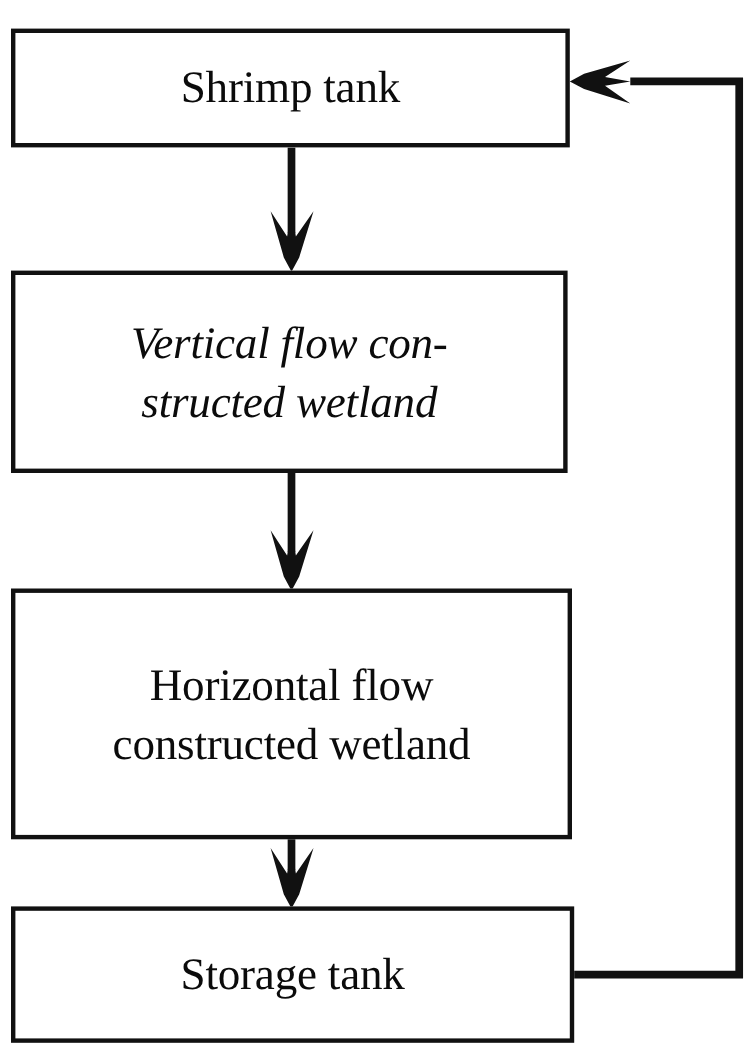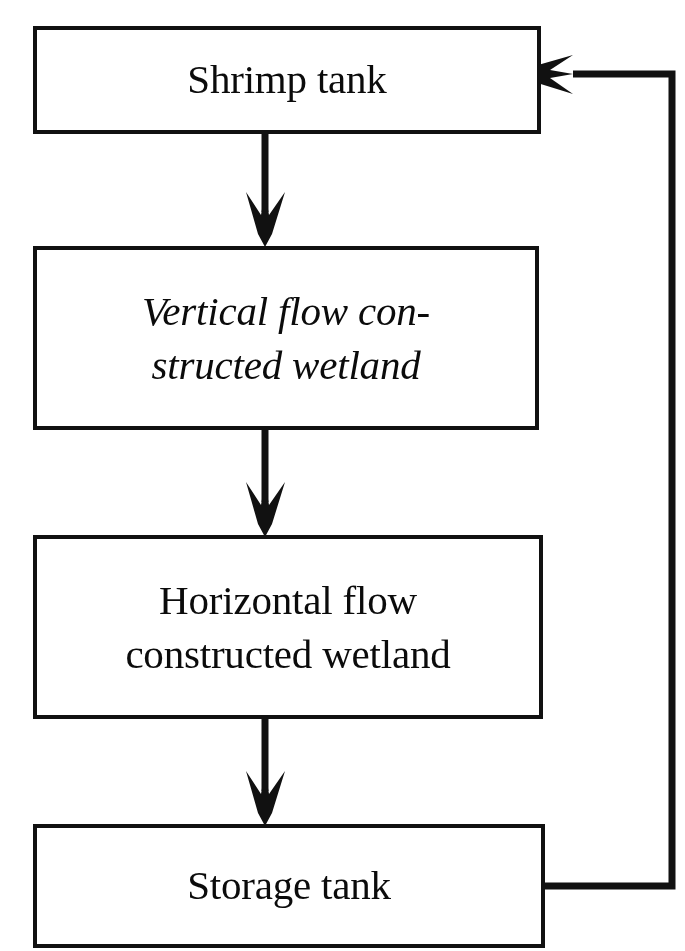--- a/index.html
+++ b/index.html
@@ -28,35 +28,34 @@
   }
   .node-box {
     position: absolute;
     box-sizing: border-box;
     border: 4px solid #111111;
     background: #ffffff;
     display: flex;
     align-items: center;
     justify-content: center;
     text-align: center;
-    margin-left: 23px;
   }
   .node-label {
     font-family: "Liberation Serif", "DejaVu Serif", serif;
     color: #0b0b0b;
     font-size: 41px;
     line-height: 1.30;
     letter-spacing: -0.2px;
     white-space: pre-line;
     padding: 0 10px;
     font-weight: 400;
   }
   #node-shrimp-tank   { left: 10px;  top: 26px;  width: 508px; height: 108px; }
   #node-vf-wetland    { left: 10px;  top: 246px; width: 506px; height: 184px; font-style: italic; }
-  #node-hf-wetland    { left: 10px;  top: 535px; width: 510px; height: 184px; }
+  #node-hf-wetland    { left: 10px;  top: 535px; width: 510px; height: 228px; }
   #node-storage-tank  { left: 10px;  top: 824px; width: 512px; height: 124px; }
   #node-vf-wetland .node-label,
   #node-hf-wetland .node-label { line-height: 1.32; }
 </style>
 </head>
 <body>
 
 <div id="flowchart-root">
 
   <svg id="flow-svg" viewBox="0 0 685 951" aria-hidden="true">

